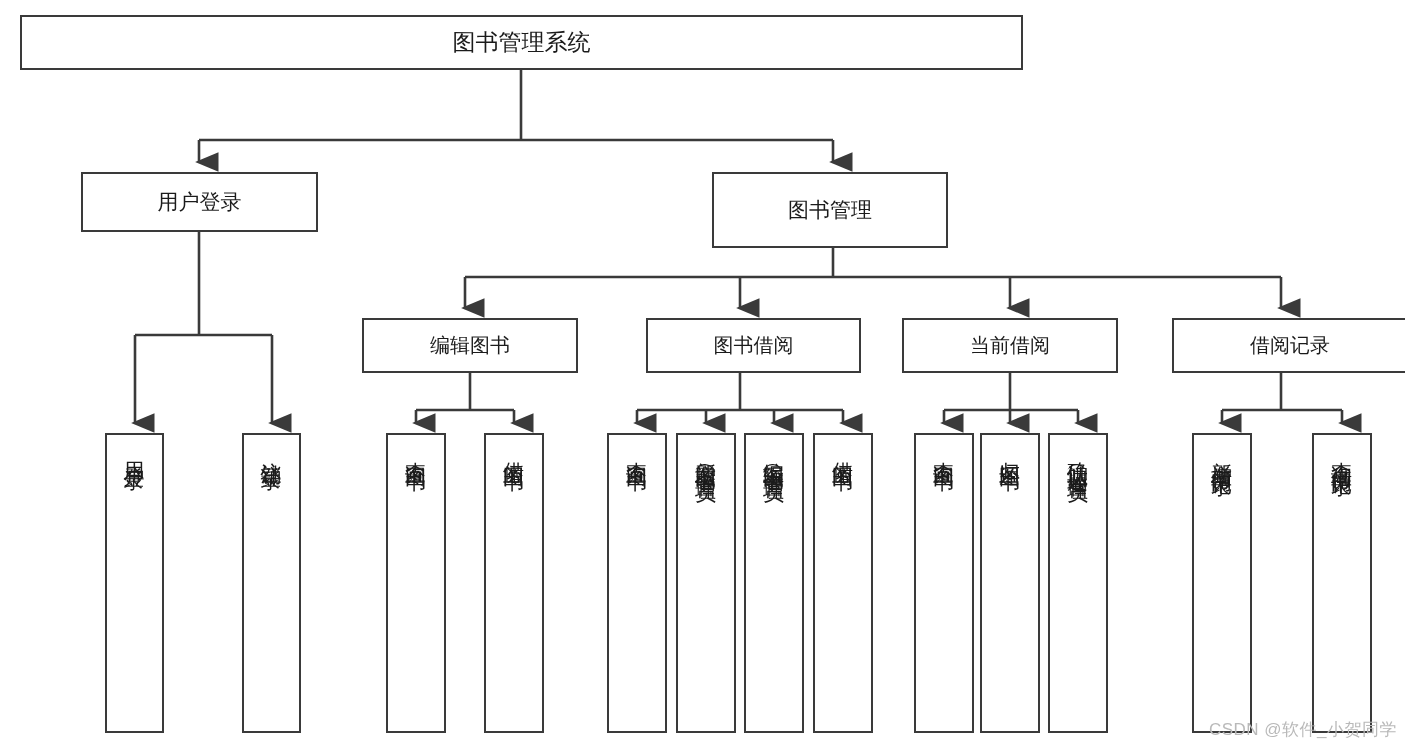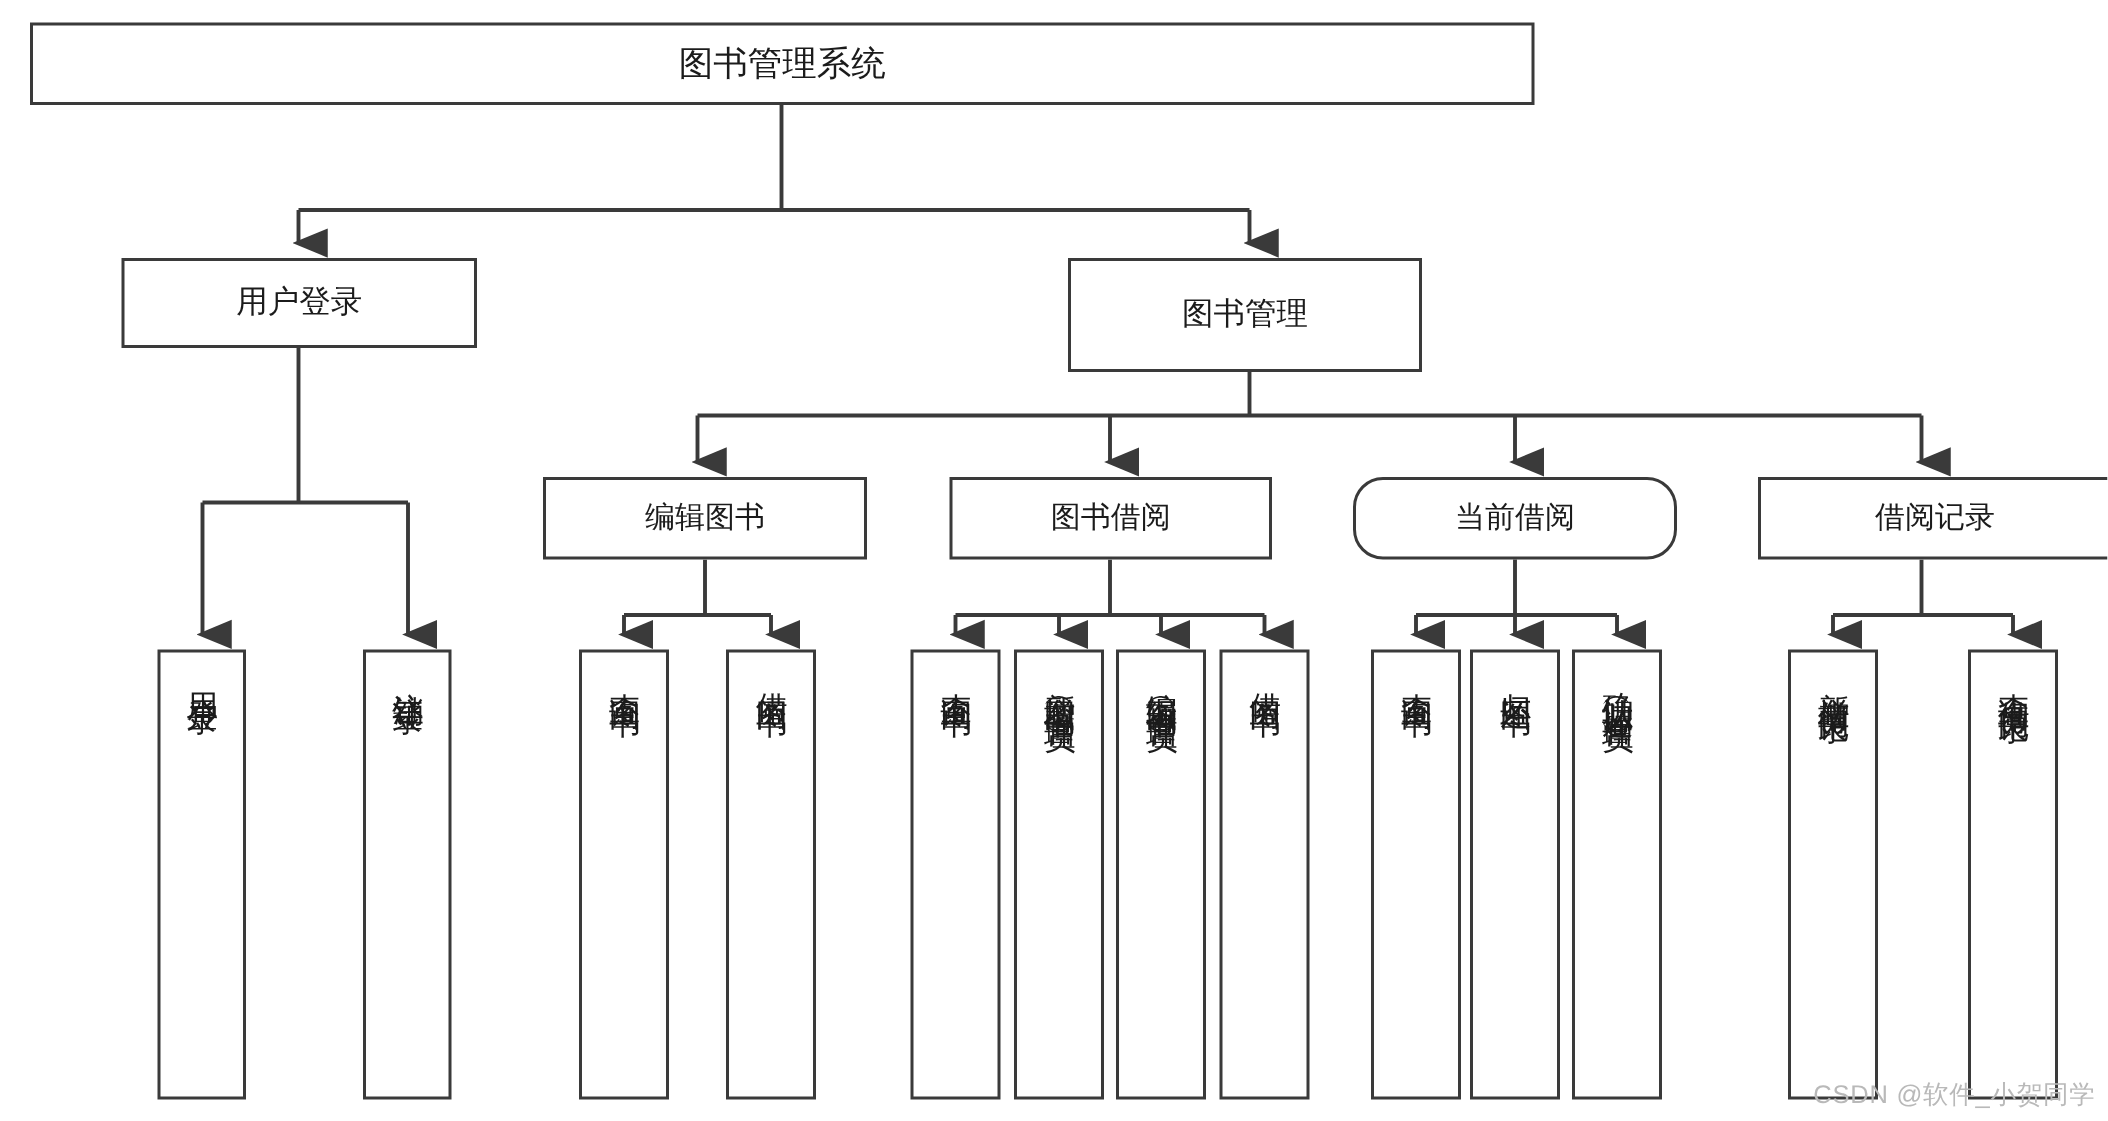--- a/index.html
+++ b/index.html
@@ -152,25 +152,25 @@
   </div>
 
   <div class="node mid" style="left:712px; top:172px; width:236px; height:76px;">
     <span class="node-label">图书管理</span>
   </div>
 
   <div class="node sub" style="left:362px; top:318px; width:216px; height:55px;">
     <span class="node-label">编辑图书</span>
   </div>
 
-  <div class="node sub" style="left:633px; top:318px; width:215px; height:55px;">
+  <div class="node sub" style="left:646px; top:318px; width:215px; height:55px;">
     <span class="node-label">图书借阅</span>
   </div>
 
-  <div class="node sub" style="left:902px; top:318px; width:216px; height:55px;border-radius:20px;">
+  <div class="node sub" style="left:902px; top:318px; width:216px; height:55px;">
     <span class="node-label">当前借阅</span>
   </div>
 
   <div class="node sub" style="left:1172px; top:318px; width:236px; height:55px;">
     <span class="node-label">借阅记录</span>
   </div>
 
   <div class="node leaf" style="left:105px; top:433px; width:59px; height:300px;">
     <span class="node-label">用户登录</span>
   </div>

